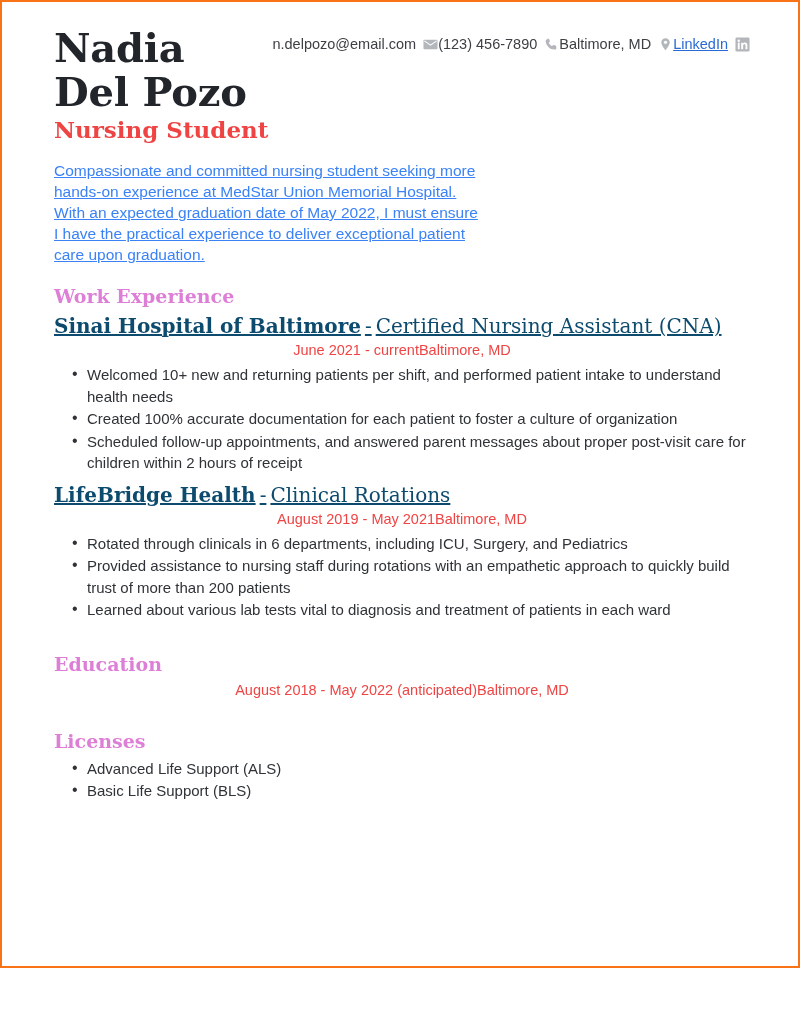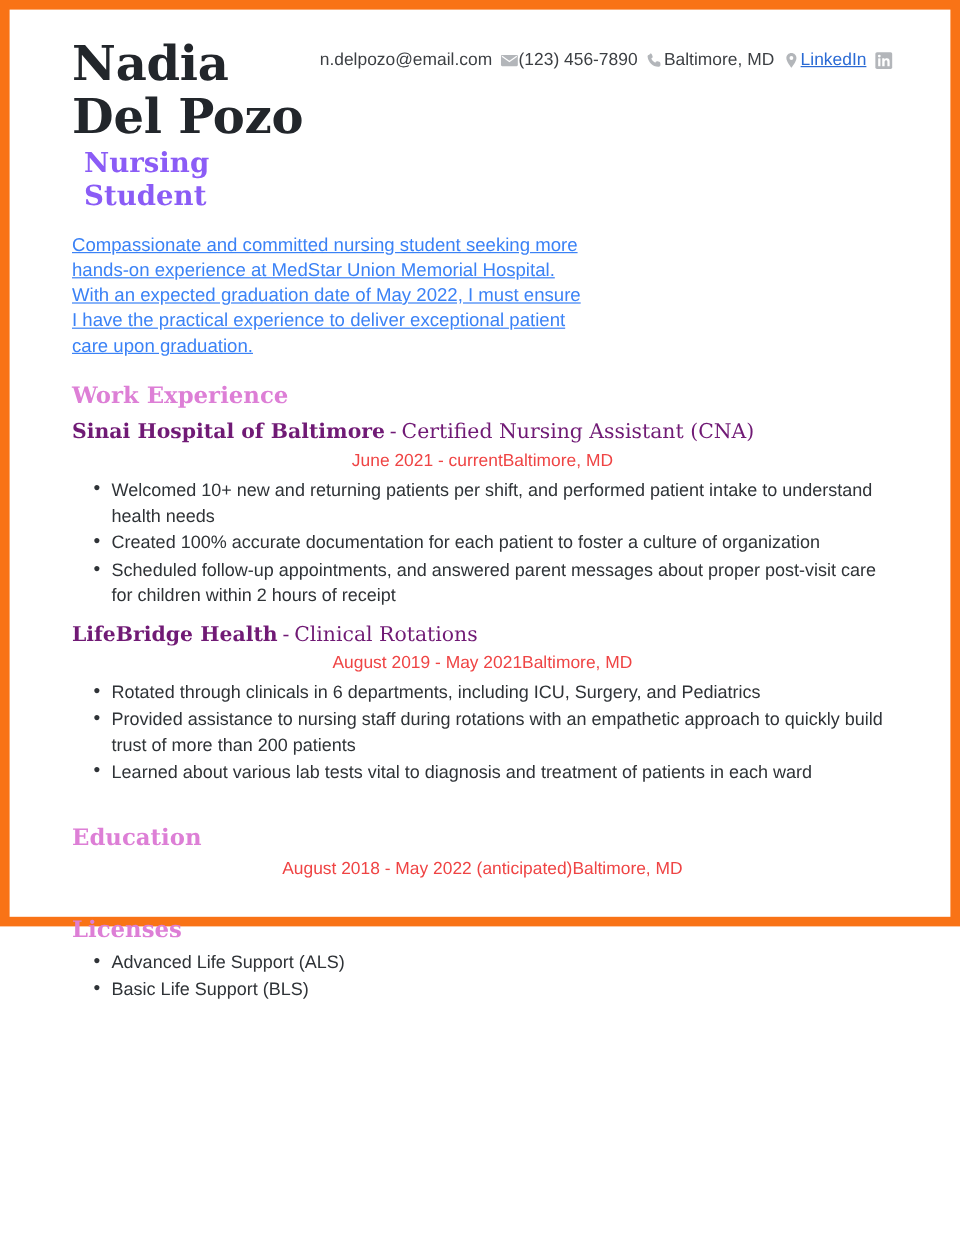--- a/index.html
+++ b/index.html
@@ -9,22 +9,22 @@
   }
   body {
     width: 800px;
     height: 1032px;
     font-family: "Liberation Sans", sans-serif;
     overflow: hidden;
   }
   .page {
     box-sizing: border-box;
     width: 800px;
-    height: 772px;
-    border: 8px solid #f97316;
+    height: 968px;
+    border: 2px solid #f97316;
     background: #ffffff;
     padding: 22px 48px 0 52px;
     position: relative;
   }
 
   
   .header {
     display: flex;
     justify-content: space-between;
     align-items: flex-start;
@@ -37,22 +37,22 @@
     line-height: 44px;
     color: #22262b;
     letter-spacing: -0.2px;
     margin: 0;
   }
   .job-title {
     font-family: "DejaVu Serif", serif;
     font-weight: bold;
     font-size: 23px;
     line-height: 28px;
-    color: #8b5cf6;
-    margin: 2px 0 0 10px;
+    color: #ef4444;
+    margin: 2px 0 0 0;
   }
 
   .contact-block {
     padding-top: 10px;
     display: flex;
     flex-direction: row;
     align-items: flex-end;
   }
   .contact-row {
     display: flex;
@@ -101,24 +101,25 @@
     line-height: 23px;
     color: #dd7fd6;
     margin: 0 0 5px 0;
   }
 
   .entry { margin-bottom: 2px; }
   .entry + .entry { margin-top: 8px; }
 
   .entry-title {
     font-family: "DejaVu Serif", serif;
-    font-size: 17px;
+    font-size: 20px;
     line-height: 26px;
-    color: #701a75;
+    color: #0c4a6e;
     margin: 0;
+    text-decoration: underline;
   }
   .entry-org { font-weight: bold; }
   .entry-dash { font-weight: normal; padding: 0 4px; }
   .entry-role { font-weight: normal; }
 
   .entry-meta {
     display: flex;
     justify-content: center;
     align-items: baseline;
     font-size: 14.5px;

